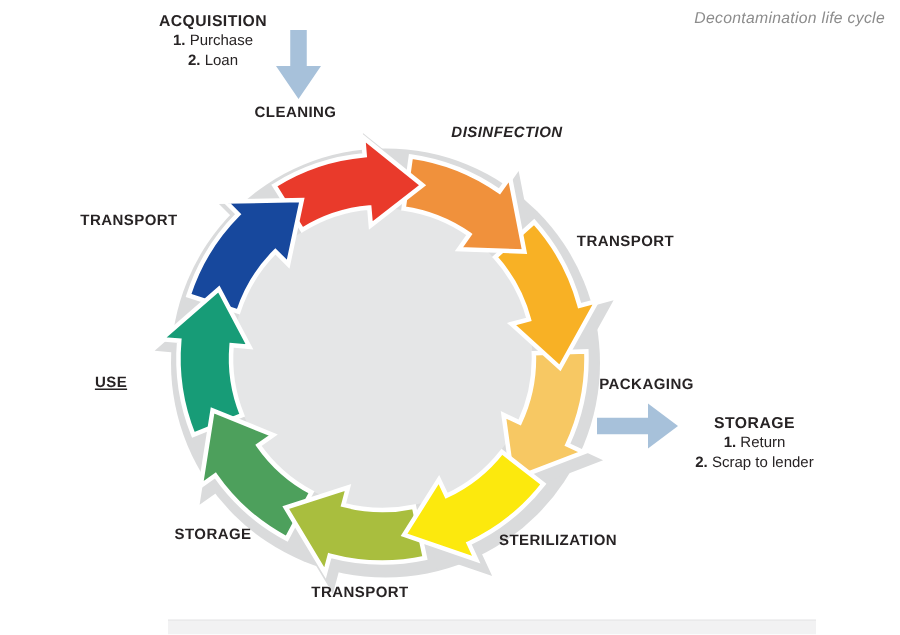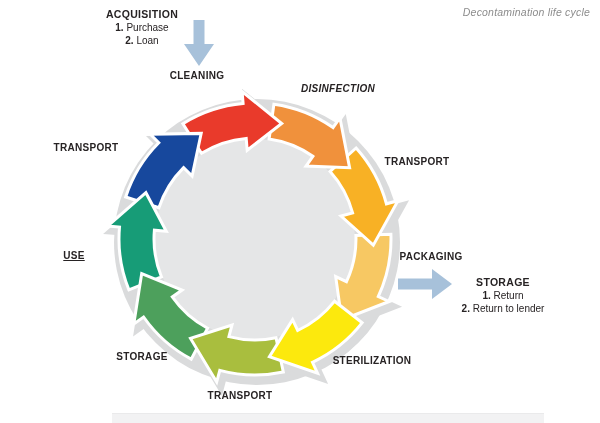--- a/index.html
+++ b/index.html
@@ -64,21 +64,21 @@
 
   <div class="annot acq">
     <div class="annot-title">ACQUISITION</div>
     <div class="annot-line"><b>1.</b> <span>Purchase</span></div>
     <div class="annot-line"><b>2.</b> <span>Loan</span></div>
   </div>
 
   <div class="annot disp">
     <div class="annot-title">STORAGE</div>
     <div class="annot-line"><b>1.</b> <span>Return</span></div>
-    <div class="annot-line"><b>2.</b> <span>Return to lender</span></div>
+    <div class="annot-line"><b>2.</b> <span>Scrap to lender</span></div>
   </div>
 
   <div class="stage-label" style="left: 197px; top: 70px;">CLEANING</div>
   <div class="stage-label" style="left: 338px; top: 83px; font-style: italic;">DISINFECTION</div>
   <div class="stage-label" style="left: 417px; top: 156px;">TRANSPORT</div>
   <div class="stage-label" style="left: 431px; top: 251px;">PACKAGING</div>
   <div class="stage-label" style="left: 372px; top: 355px;">STERILIZATION</div>
   <div class="stage-label" style="left: 240px; top: 390px;">TRANSPORT</div>
   <div class="stage-label" style="left: 118px; top: 351px; padding-left: 48px;">STORAGE</div>
   <div class="stage-label" style="left: 74px; top: 250px; text-decoration: underline;">USE</div>

